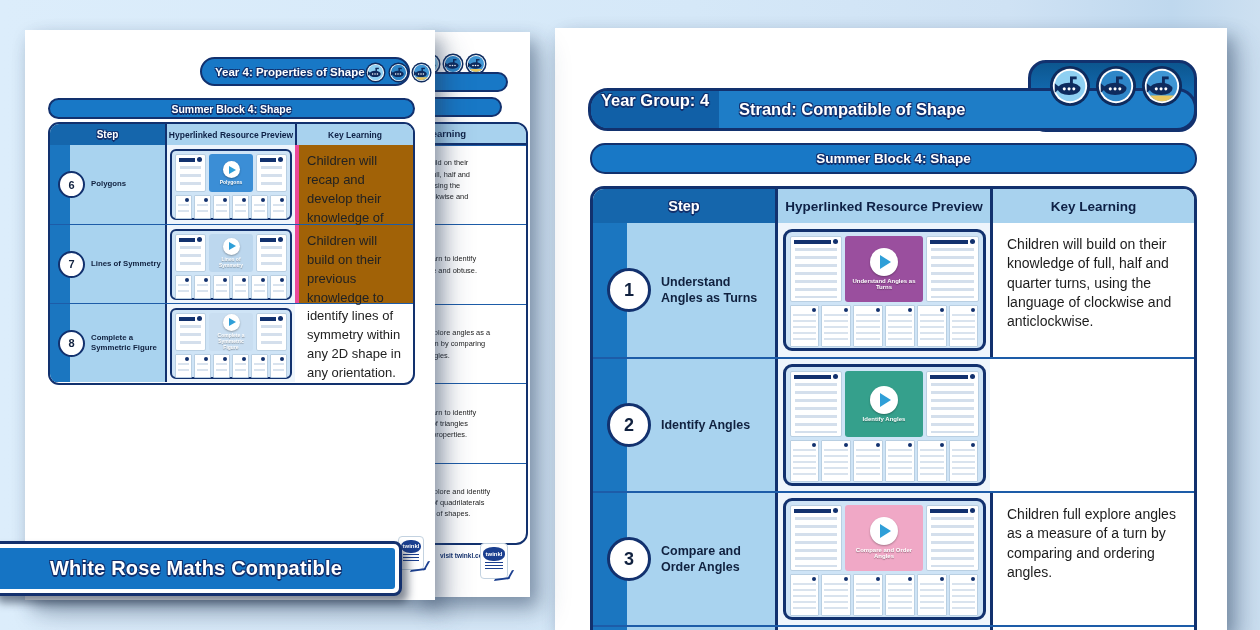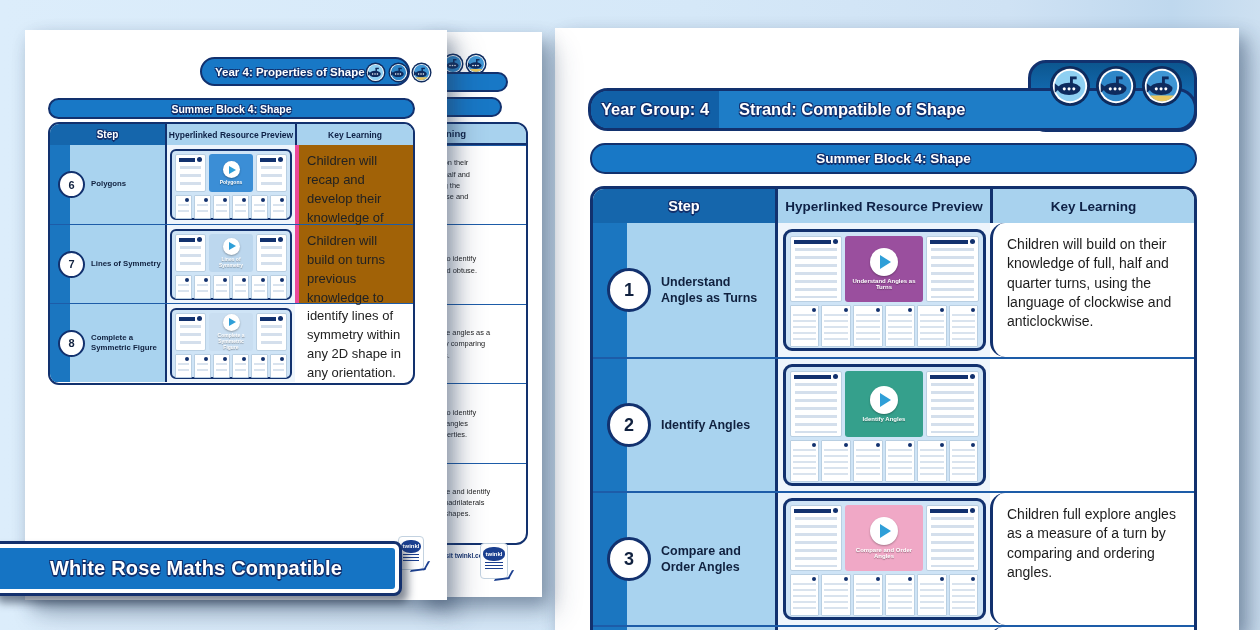--- a/index.html
+++ b/index.html
@@ -1,47 +1,47 @@
 <!DOCTYPE html>
 <html><head>
 <meta charset="utf-8">
 <style>
   html,body{margin:0;padding:0;}
   .stage{position:relative;width:1260px;height:630px;overflow:hidden;
     font-family:"Liberation Sans",sans-serif;
     background:linear-gradient(90deg,#dcedfb 0%,#d5e8f8 55%,#cfe2f4 80%,#bfd8ee 93%,#cde0f1 100%);}
-  .page{position:absolute;background:#fff;box-shadow:6px 8px 16px rgba(40,60,90,.38),14px 16px 26px rgba(40,60,90,.22);padding-left:12px;}
+  .page{position:absolute;background:#fff;box-shadow:6px 8px 16px rgba(40,60,90,.38),14px 16px 26px rgba(40,60,90,.22);}
   .outlined{color:#fff;text-shadow:-1px -1px 0 #12316e,1px -1px 0 #12316e,-1px 1px 0 #12316e,1px 1px 0 #12316e,0 2px 0 #12316e;}
   .bar{position:absolute;background:#1878c6;border:2px solid #12316e;box-sizing:border-box;
     display:flex;align-items:center;justify-content:center;}
   
   .sub{position:absolute;display:block;}
   .sub svg{display:block;width:100%;height:100%;}
   
   .rp{left:555px;top:28px;width:672px;height:602px;}
   .rp .tab{position:absolute;left:473px;top:32px;width:169px;height:72px;border:3px solid #12316e;border-radius:18px;
     background:linear-gradient(180deg,#0c568f 0%,#1878c6 75%);box-sizing:border-box;}
   .rp .hdr{left:33px;top:60px;width:609px;height:43px;border-radius:20px;border-width:3px;justify-content:flex-start;overflow:hidden;background:#1e7dc7;}
-  .rp .hdr .seg{width:128px;height:100%;background:#1160a7;display:flex;align-items:center;justify-content:center;flex:0 0 auto;}
+  .rp .hdr .seg{width:128px;height:100%;background:#1160a7;display:flex;justify-content:center;flex:0 0 auto;}
   .rp .hdr .year{font-size:16.5px;font-weight:bold;}
   .rp .hdr .strand{font-size:16.5px;font-weight:bold;padding-left:20px;}
   .rp .block{left:35px;top:115px;width:607px;height:31px;border-radius:15px;font-size:13.5px;font-weight:bold;}
   .rp .table{position:absolute;left:35px;top:158px;width:607px;height:444px;border:3px solid #12316e;border-bottom:none;
     border-radius:14px 14px 0 0;box-sizing:border-box;overflow:hidden;background:#fff;}
   .rp .thead{display:flex;height:34px;}
   .rp .th{display:flex;align-items:center;justify-content:center;font-weight:bold;box-sizing:border-box;}
   .rp .th.step{width:182px;background:#1566ac;font-size:14.5px;}
   .rp .th.lite{background:#a8d2ee;border-left:3px solid #12316e;color:#0e2146;font-size:13.5px;}
   .rp .th.prev{width:215px;}
   .rp .th.key{flex:1;}
   .rp .trow{display:flex;height:134px;border-top:2px solid #1d5ca8;box-sizing:border-box;}
   .rp .td{box-sizing:border-box;}
   .rp .td.step{width:182px;background:linear-gradient(90deg,#1b76c0 0 34px,#a9d3ef 34px);position:relative;display:flex;align-items:center;}
   .rp .td.prev{width:215px;background:#eef5fc;border-left:3px solid #12316e;display:flex;align-items:center;justify-content:center;}
-  .rp .td.key{flex:1;background:#fff;border-left:3px solid #12316e;padding:12px 14px;font-size:14px;line-height:1.38;color:#1c1c1c;border-radius:15px;}
+  .rp .td.key{flex:1;background:#fff;border-left:3px solid #12316e;padding:12px 14px;font-size:14px;line-height:1.38;color:#1c1c1c;}
   .rp .stepnum{position:absolute;left:14px;width:44px;height:44px;border-radius:50%;background:#fff;border:3px solid #12316e;
     box-sizing:border-box;display:flex;align-items:center;justify-content:center;font-size:18px;font-weight:bold;color:#10213f;}
   .rp .steplbl{margin-left:68px;width:104px;font-size:12.5px;font-weight:bold;color:#10213f;line-height:1.3;}
   .rp .sliver{height:8px;border-top:2px solid #1d5ca8;}
   
   .thumb{border:3px solid #12316e;border-radius:9px;background:#cfe4f6;box-sizing:border-box;padding:4px;cursor:pointer;}
   .thumb .top{display:flex;gap:3px;}
   .thumb .panel{flex:1;background:#fff;border:1px solid #b9cfe2;border-radius:2px;position:relative;overflow:hidden;}
   .thumb .panel:before{content:"";position:absolute;left:3px;top:3px;right:10px;height:4px;background:#12316e;}
   .thumb .panel:after{content:"";position:absolute;right:3px;top:2px;width:5px;height:5px;border-radius:50%;background:#12316e;}
@@ -316,21 +316,21 @@
             <div class="bot">
                 <div class="tile"></div>
                 <div class="tile"></div>
                 <div class="tile"></div>
                 <div class="tile"></div>
                 <div class="tile"></div>
                 <div class="tile"></div>
               </div>
           </div>
         </div>
-        <div class="td key">Children will build on turns previous knowledge to identify lines of symmetry within any 2D shape in any orientation.</div>
+        <div class="td key">Children will build on their previous knowledge to identify lines of symmetry within any 2D shape in any orientation.</div>
       </div>
       <div class="trow">
         <div class="td step">
             <span class="stepnum">8</span>
             <span class="steplbl">Complete a Symmetric Figure</span>
           </div>
         <div class="td prev">
           <div class="thumb">
             <div class="top">
                 <div class="panel">

